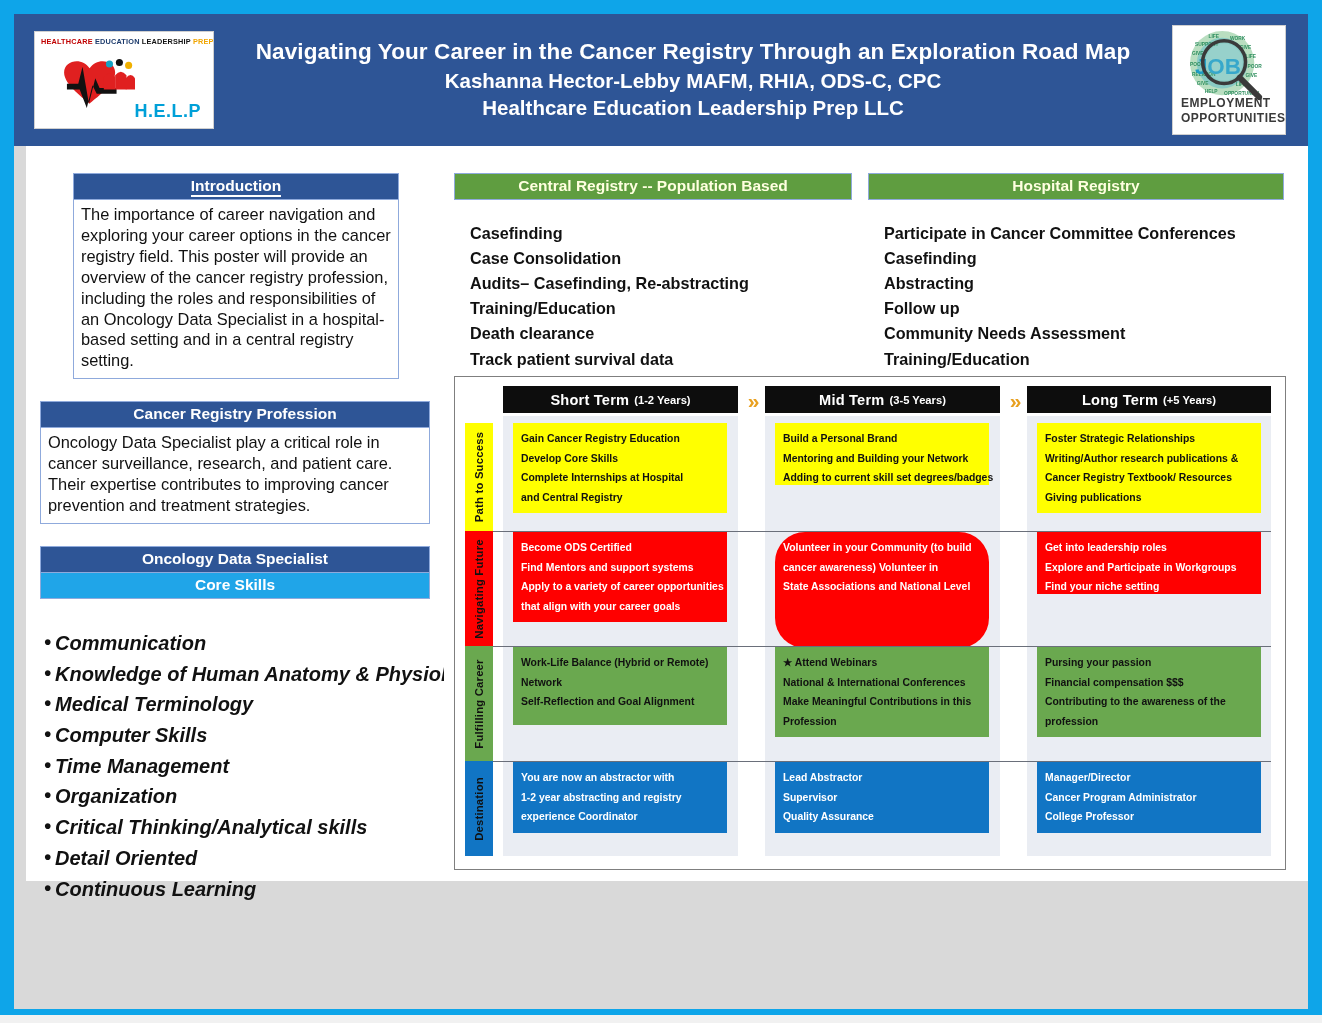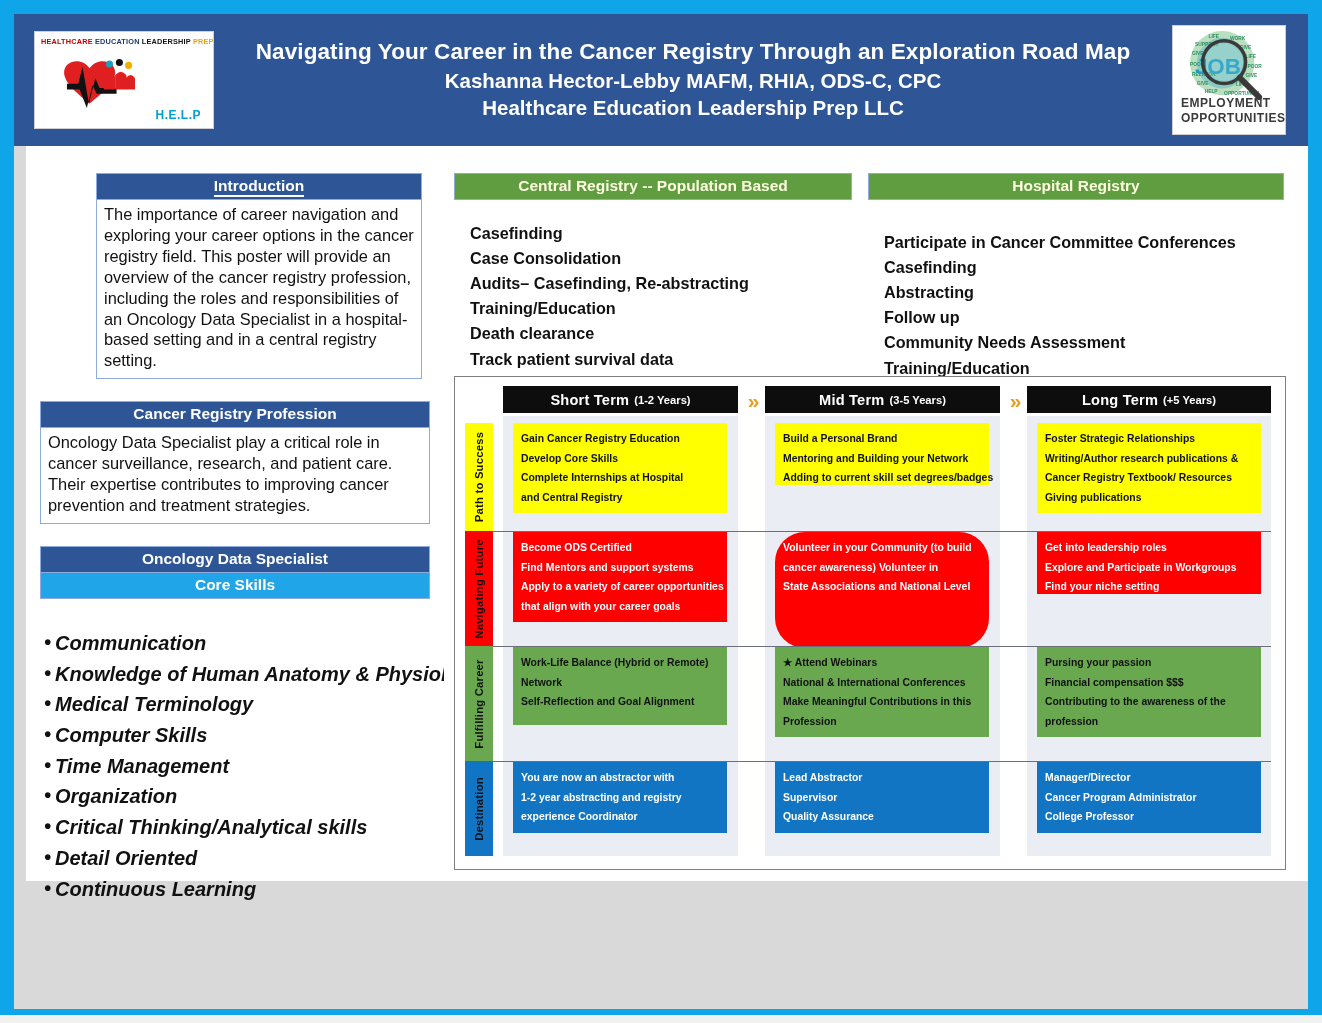--- a/index.html
+++ b/index.html
@@ -32,21 +32,21 @@
     position:absolute;top:5px;left:6px;right:6px;
     font-size:7.3px;font-weight:bold;letter-spacing:.2px;
     white-space:nowrap;text-align:center;
   }
   .lg-t1{color:#c00000}.lg-t2{color:#1b3a6b}.lg-t3{color:#111}.lg-t4{color:#f0a500}
   .logo-left .heart{
     position:absolute;left:22px;top:20px;width:78px;height:58px;
   }
   .logo-left .helptxt{
     position:absolute;right:12px;bottom:6px;color:#00a0d8;
-    font-weight:bold;font-size:12px;letter-spacing:.5px;
+    font-weight:bold;font-size:18px;letter-spacing:.5px;
   }
   .title-wrap{
     flex:1;text-align:center;color:#ffffff;
     padding:0 10px;
   }
   .title-main{font-size:22.5px;font-weight:bold;line-height:1.28;letter-spacing:.1px;}
   .title-sub{font-size:20.5px;font-weight:bold;line-height:1.34;}
   .logo-right{
     width:112px;height:108px;margin-right:22px;background:#ffffff;
     border:1px solid #d0d0d0;flex:none;position:relative;overflow:hidden;
@@ -236,21 +236,21 @@
           <div>EMPLOYMENT</div>
           <div>OPPORTUNITIES</div>
         </div>
       </div>
     </div>
 
     <div class="body-area">
 
       <div class="left-col">
 
-        <div class="pnl" style="left:30px;top:27px;width:326px;padding-left:40px;">
+        <div class="pnl" style="left:7px;top:27px;width:326px;padding-left:40px;">
           <div class="pnl-head u">
             <span>Introduction</span>
           </div>
           <div class="pnl-box">
             <div class="pnl-text">The importance of career navigation and exploring your career options in the cancer registry field. This poster will provide an overview of the cancer registry profession, including the roles and responsibilities of an Oncology Data Specialist in a hospital-based setting and in a central registry setting.</div>
           </div>
         </div>
 
         <div class="pnl" style="left:14px;top:255px;width:390px;">
           <div class="pnl-head">
@@ -296,21 +296,21 @@
             <li>Training/Education</li>
             <li>Death clearance</li>
             <li>Track patient survival data</li>
           </ul>
         </div>
 
         <div class="pnl" style="left:424px;top:27px;width:416px;">
           <div class="pnl-head green">
             <span>Hospital Registry</span>
           </div>
-          <ul class="green-list" style="margin-top:30px;margin-left:16px;">
+          <ul class="green-list" style="margin-top:21px;margin-left:16px;">
             <li>Participate in Cancer Committee Conferences</li>
             <li>Casefinding</li>
             <li>Abstracting</li>
             <li>Follow up</li>
             <li>Community Needs Assessment</li>
             <li>Training/Education</li>
           </ul>
         </div>
 
         <div class="roadmap">

